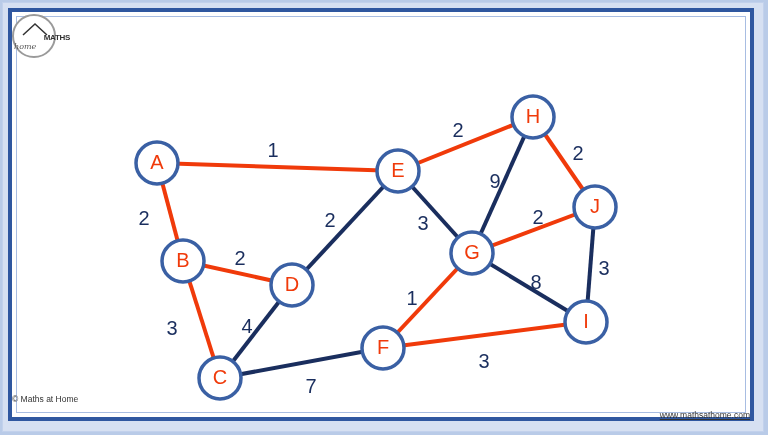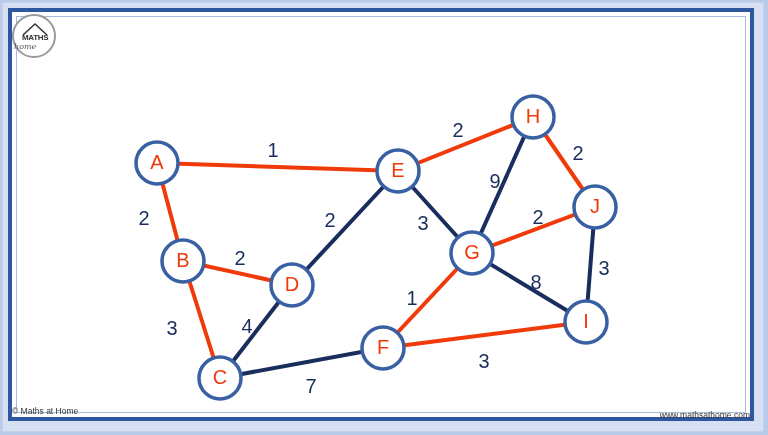--- a/index.html
+++ b/index.html
@@ -22,32 +22,32 @@
   }
   .logo {
     position: absolute; left: 12px; top: 14px; width: 44px; height: 44px;
     border-radius: 50%; background: #fff; border: 2px solid #9a9a9a;
     box-sizing: border-box;
   }
   .logo-roof {
     position: absolute; left: 8px; top: 6px; width: 26px; height: 14px;
   }
   .logo-text1 {
-    position: absolute; left: 8px; width: 100%; top: 17px; text-align: left;
+    position: absolute; left: 16px; width: 100%; top: 17px; text-align: right;
     font-size: 8px; font-weight: bold; color: #333; letter-spacing: -0.3px;
   }
   .logo-text2 {
     position: absolute; left: 0; width: 100%; top: 26px; 
     font-family: "DejaVu Serif", serif; font-style: italic; font-size: 8px; color: #555;
   }
   .footer-left {
-    position: absolute; left: 12px; top: 406px; font-size: 8.5px; color: #333;
+    position: absolute; left: 12px; top: 394px; font-size: 8.5px; color: #333;
   }
   .footer-right {
-    position: absolute; right: 18px; top: 410px; font-size: 8.5px; color: #333;
+    position: absolute; right: 18px; top: 410px; font-size: 8.5px; color: #333; text-decoration: underline;
   }
   svg.graph { position: absolute; left: 0; top: 0; }
   .node-label { font-family: "Liberation Sans", sans-serif; font-size: 20px; }
   .weight-label { font-family: "Liberation Sans", sans-serif; font-size: 20px; fill: #1a2e5e; }
 </style>
 </head>
 <body>
 
 <div class="outer-frame"></div>
 <div class="inner-frame">

